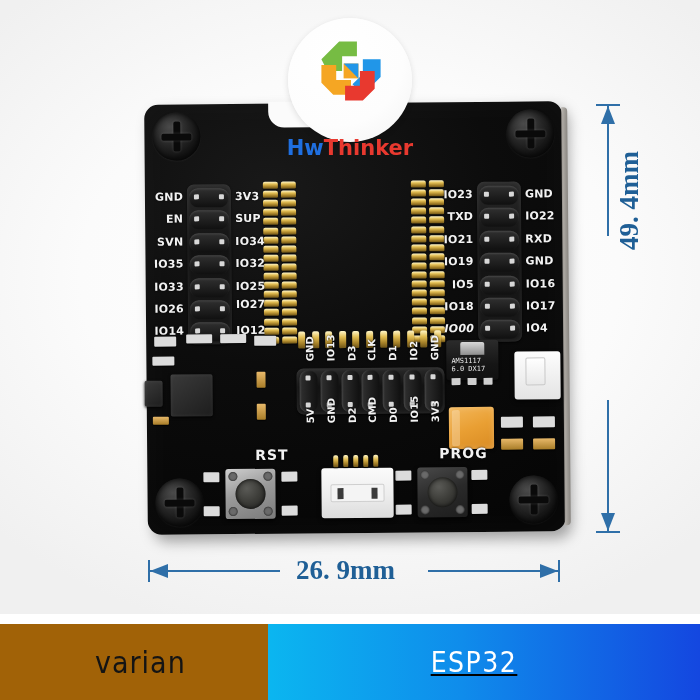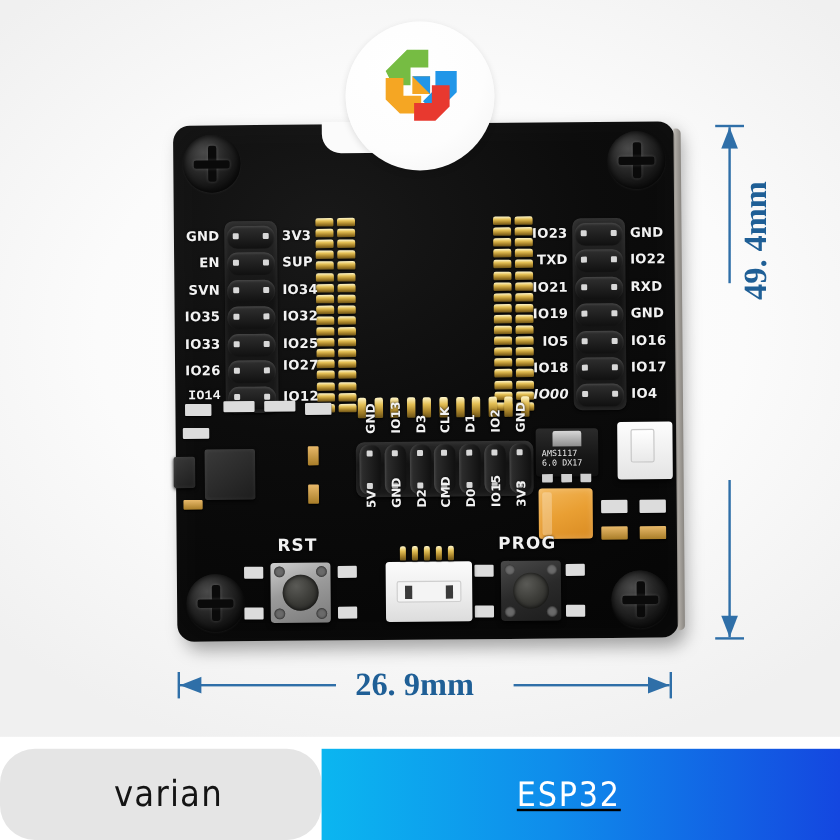--- a/index.html
+++ b/index.html
@@ -90,32 +90,32 @@
     box-shadow:0 1px 1px rgba(0,0,0,.7);
   }
 
   
   .silk{
     position:absolute;color:#f2f2f2;
     font-family:"DejaVu Sans", sans-serif;
     font-size:11px;font-weight:700;letter-spacing:.2px;white-space:nowrap;
     text-shadow:0 0 2px rgba(0,0,0,.9);
   }
-  .silk.big{font-size:14px;letter-spacing:1px;}
+  .silk.big{font-size:14px;letter-spacing:1px;margin-left:24px;}
 
   
   .smd{position:absolute;background:#dcdcdc;border-radius:1px;box-shadow:0 1px 1px rgba(0,0,0,.8);}
   .smd.gold{background:linear-gradient(180deg,#e8b96a,#a87d28);}
   .qfn{
     position:absolute;background:linear-gradient(145deg,#3a3a3a,#1d1d1d);
     border-radius:2px;box-shadow:0 1px 3px rgba(0,0,0,.9), inset 0 0 4px rgba(255,255,255,.08);
   }
 
   #reg{
-    position:absolute;left:300px;top:255px;width:52px;height:40px;
+    position:absolute;left:300px;top:238px;width:52px;height:40px;
     background:linear-gradient(180deg,#2b2b2b 0%,#161616 60%,#101010 100%);
     border-radius:3px;box-shadow:0 1px 3px rgba(0,0,0,.9);text-decoration:underline;
   }
   #reg .tab{
     position:absolute;left:14px;top:2px;width:24px;height:13px;
     background:linear-gradient(180deg,#d8d8d8,#8e8e8e);border-radius:2px 2px 0 0;
   }
   #reg .leg{position:absolute;bottom:-5px;width:9px;height:7px;background:#cfcfcf;border-radius:0 0 1px 1px;}
   #reg .t1{font-family:"DejaVu Sans Mono", monospace;font-size:7px;color:#e6e6e6;position:absolute;left:5px;top:17px;}
   #reg .t2{font-family:"DejaVu Sans Mono", monospace;font-size:7px;color:#e6e6e6;position:absolute;left:5px;top:25px;}
@@ -171,22 +171,22 @@
     position:absolute;color:#1f5f96;
     font-family:"Liberation Serif", serif;
     font-weight:700;white-space:nowrap;
   }
   #dim-h-label{font-size:27px;left:296px;top:555px;}
   #dim-v-label{font-size:27px;left:614px;top:250px;transform:rotate(-90deg);transform-origin:left top;}
 
   
   #banner{position:absolute;left:0;top:624px;width:700px;height:76px;display:flex;}
   #banner-left{
-    width:268px;height:100%;background:#e5e5e5;
-    display:flex;align-items:center;border-radius:29px;
+    width:268px;height:100%;background:#a16207;
+    display:flex;align-items:center;
   }
   #banner-left span{
     color:#141414;font-family:"DejaVu Sans Condensed","DejaVu Sans",sans-serif;
     font-size:30px;letter-spacing:1px;margin-left:95px;
   }
   #banner-right{
     flex:1;height:100%;
     background:linear-gradient(90deg,#0bb6f0 0%,#0f8ceb 45%,#1447e0 100%);
     display:flex;align-items:center;justify-content:center;text-decoration:underline;
   }
@@ -383,21 +383,21 @@
         <div class="pin" style="left:288px;top:228px;width:7px;height:17px;"></div>
       </div>
 
     <div id="labels">
         <div class="silk" style="left:-8px;top:86px;width:46px;text-align:right;">GND</div>
         <div class="silk" style="left:-8px;top:108.4px;width:46px;text-align:right;">EN</div>
         <div class="silk" style="left:-8px;top:130.8px;width:46px;text-align:right;">SVN</div>
         <div class="silk" style="left:-8px;top:153.2px;width:46px;text-align:right;">IO35</div>
         <div class="silk" style="left:-8px;top:175.6px;width:46px;text-align:right;">IO33</div>
         <div class="silk" style="left:-8px;top:198px;width:46px;text-align:right;">IO26</div>
-        <div class="silk" style="left:-8px;top:220.39999999999998px;width:46px;text-align:right;font-family:Liberation Mono, monospace;">IO14</div>
+        <div class="silk" style="left:-8px;top:220.39999999999998px;width:46px;text-align:right;">IO14</div>
         <div class="silk" style="left:90px;top:86px;">3V3</div>
         <div class="silk" style="left:90px;top:108.4px;">SUP</div>
         <div class="silk" style="left:90px;top:130.8px;">IO34</div>
         <div class="silk" style="left:90px;top:153.2px;">IO32</div>
         <div class="silk" style="left:90px;top:175.6px;">IO25</div>
         <div class="silk" style="left:90px;top:194px;">IO27</div>
         <div class="silk" style="left:90px;top:220.39999999999998px;">IO12</div>
         <div class="silk" style="left:282px;top:86px;width:46px;text-align:right;">IO23</div>
         <div class="silk" style="left:282px;top:108.4px;width:46px;text-align:right;">TXD</div>
         <div class="silk" style="left:282px;top:130.8px;width:46px;text-align:right;">IO21</div>
@@ -499,20 +499,23 @@
 
   <div id="logo-sticker">
     <svg id="logo-mark" viewBox="0 0 100 100">
       <path d="M10 34 L34 10 L58 10 L58 30 L38 30 L38 50 L18 50 Z" fill="#76bc43"></path>
       <path d="M90 34 L90 58 L66 82 L52 68 L66 54 L66 34 Z" fill="#2196e8"></path>
       <path d="M10 42 L30 42 L30 62 L50 62 L50 82 L26 82 L10 66 Z" fill="#f5a623"></path>
       <path d="M42 90 L42 70 L62 70 L62 50 L82 50 L82 74 L66 90 Z" fill="#e8392f"></path>
       <path d="M40 40 L60 40 L60 60 L40 60 Z" fill="#f5a623"></path>
       <path d="M40 40 L60 40 L60 60 Z" fill="#2196e8"></path>
     </svg>
+    <div id="logo-word">
+      <span class="hw">Hw</span><span class="th">Thinker</span>
+    </div>
   </div>
 
   <div>
     <div class="dimblue" style="left:148px;top:560px;width:2px;height:22px;"></div>
     <div class="dimblue" style="left:558px;top:560px;width:2px;height:22px;"></div>
     <div class="dimblue" style="left:150px;top:570px;width:130px;height:2px;"></div>
     <div class="dimblue" style="left:428px;top:570px;width:130px;height:2px;"></div>
     <svg style="position:absolute;left:150px;top:563px;width:18px;height:16px;" viewBox="0 0 18 16">
       <polygon points="0,8 18,1 18,15" fill="#2f6fa8"></polygon>
     </svg>

